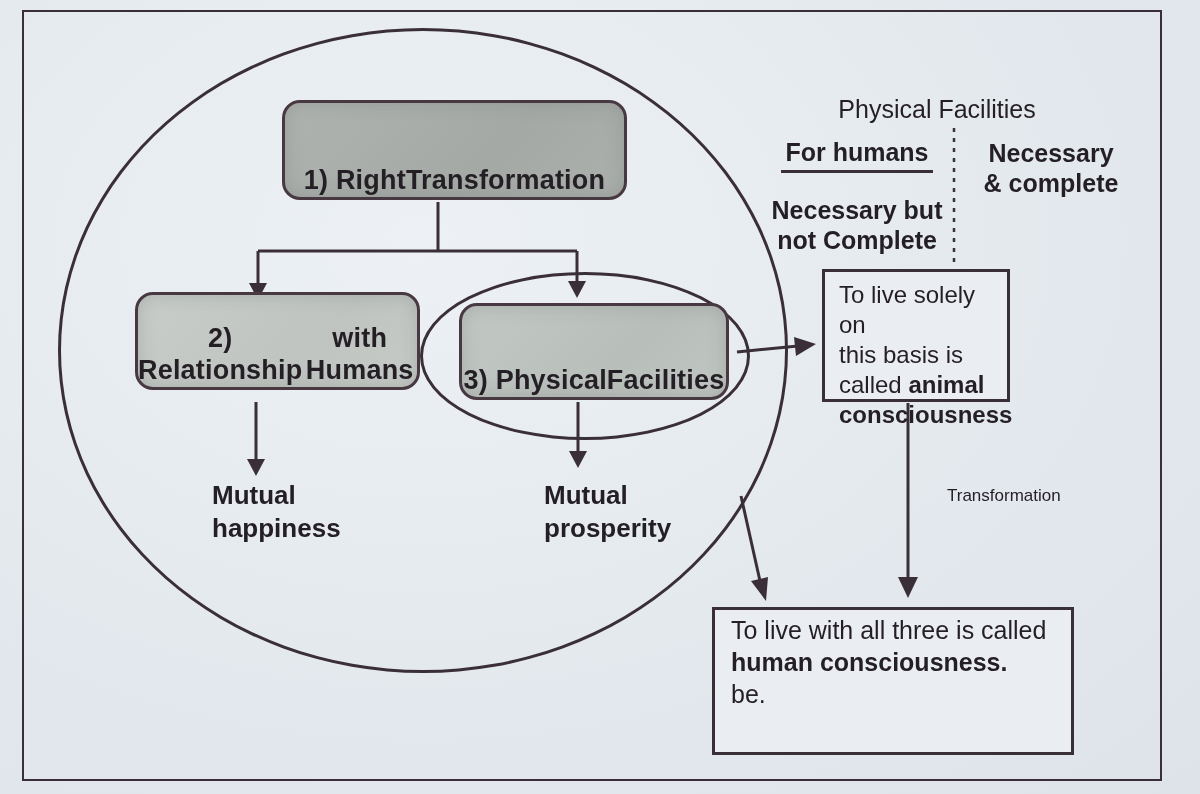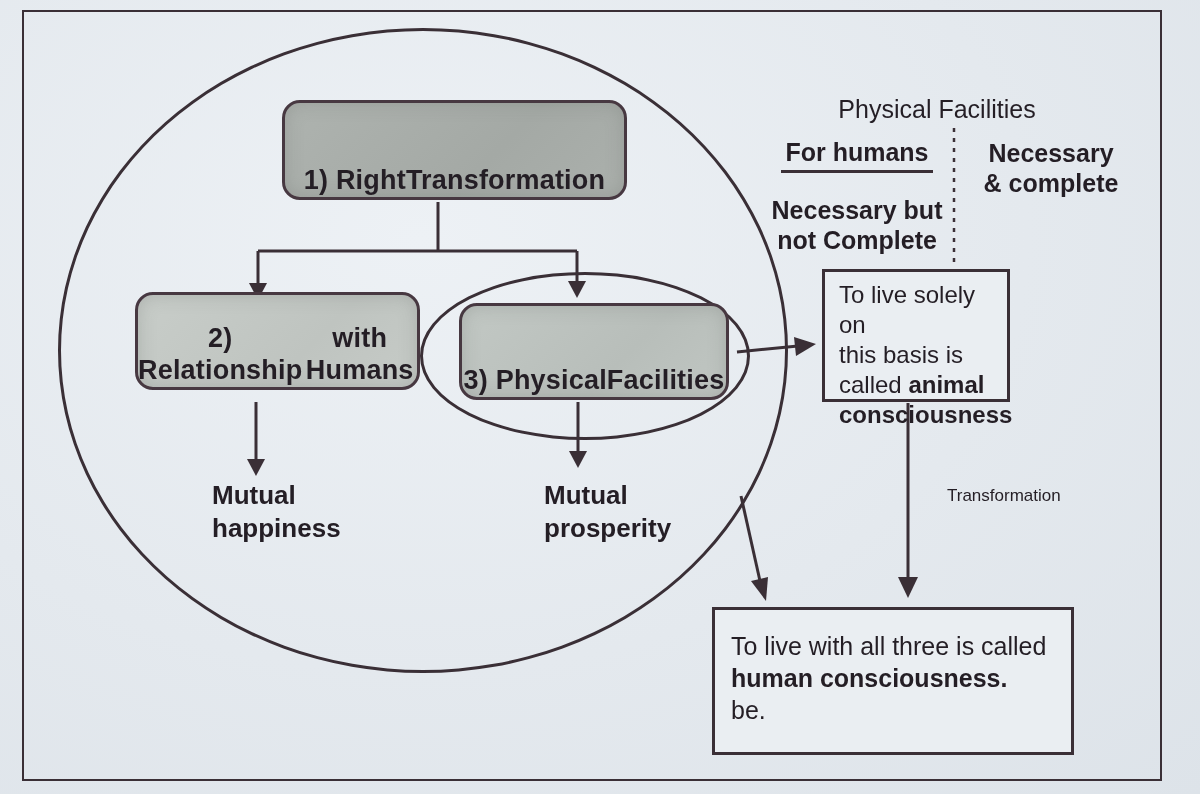--- a/index.html
+++ b/index.html
@@ -63,21 +63,21 @@
     display:inline-block;font-weight:bold;font-size:25px;
     border-bottom:3px solid var(--ink);padding:0 4px 3px 4px;margin-bottom:22px;
   }
   .col .note{font-weight:bold;font-size:25px;line-height:1.2;}
   .tbox{
     position:absolute;border:3px solid var(--ink);
     background:var(--box-bg);
     font-size:24px;line-height:1.25;color:#241e25;
   }
   .tbox.animal{left:822px;top:269px;width:188px;height:133px;padding:8px 8px 4px 14px;}
-  .tbox.human{left:712px;top:607px;width:362px;height:148px;padding:20px 10px 6px 16px;font-size:25px;line-height:1.28;}
+  .tbox.human{left:712px;top:607px;width:362px;height:148px;padding:4px 10px 6px 16px;font-size:25px;line-height:1.28;}
   .tbox .b{font-weight:bold;}
   .transformation{
     position:absolute;left:947px;top:486px;font-size:17px;color:#241e25;
   }
   svg.connectors{position:absolute;left:0;top:0;width:1200px;height:794px;pointer-events:none;}
   svg .ln{stroke:var(--ink);stroke-width:3;fill:none;}
   svg .ln.dash{stroke-width:2.5;stroke-dasharray:4 6;}
   svg .head{fill:var(--ink);stroke:none;}
 </style>
 </head>

